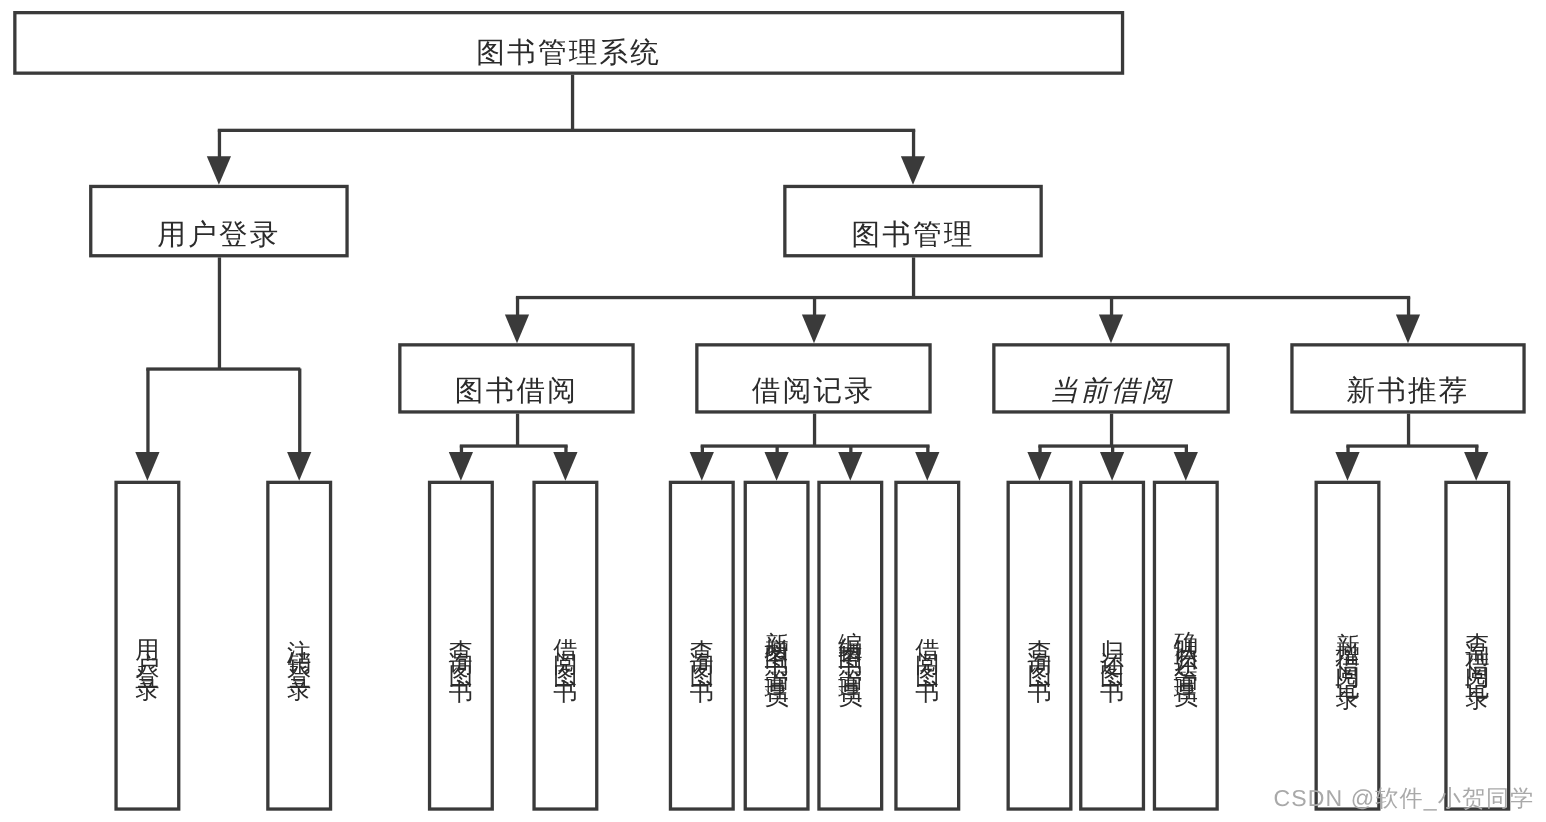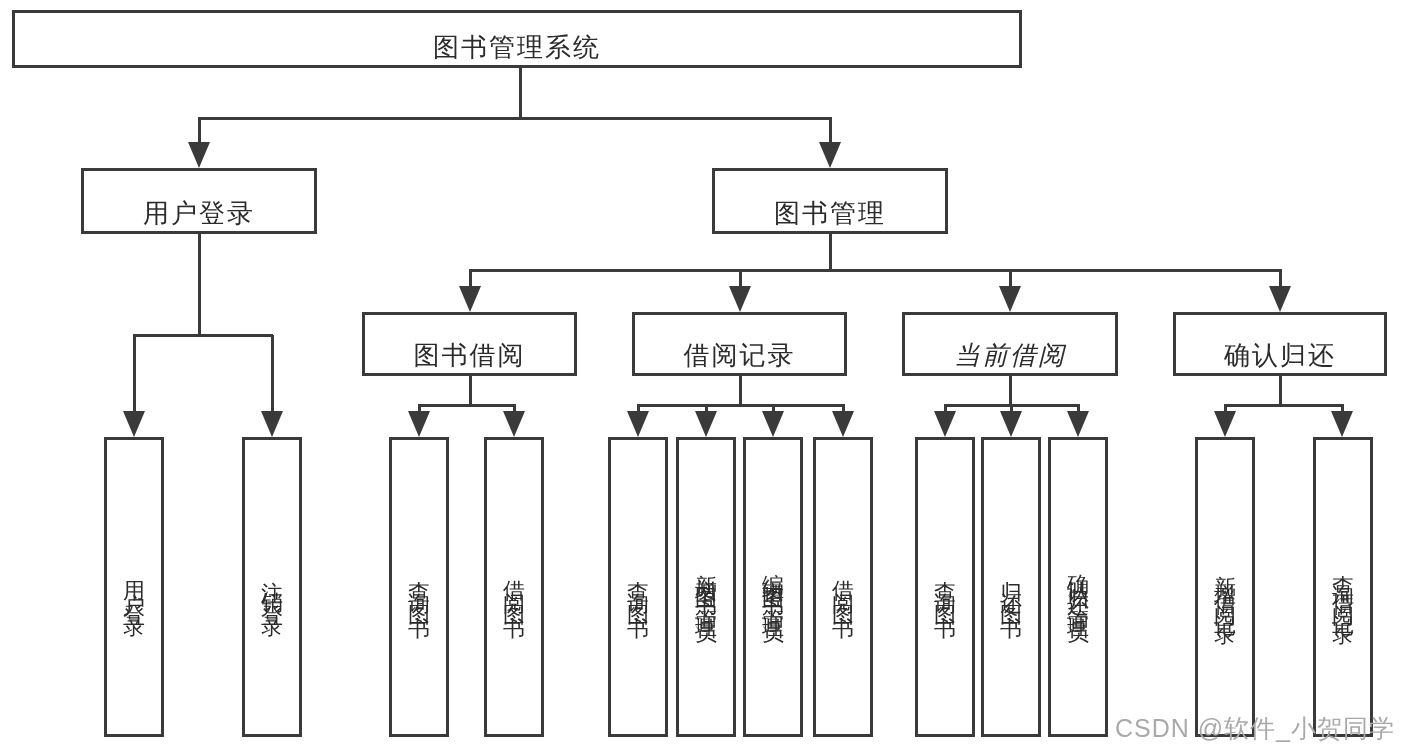--- a/index.html
+++ b/index.html
@@ -47,21 +47,21 @@
     position: absolute;
     width: 0; height: 0;
     border-left: 11px solid transparent;
     border-right: 11px solid transparent;
     border-top: 26px solid var(--line);
   }
   .watermark {
     position: absolute;
     top: 712px;
     right: 10px;
-    font-size: 25px;
+    font-size: 21px;
     letter-spacing: 1px;
     color: var(--watermark);
     white-space: nowrap;
   }
 </style>
 </head>
 <body>
 
 <div class="canvas">
 
@@ -79,21 +79,21 @@
   <div class="box h" style="left:362px; top:312px; width:215px; height:64px;">
     <span>图书借阅</span>
   </div>
   <div class="box h" style="left:632px; top:312px; width:215px; height:64px;">
     <span>借阅记录</span>
   </div>
   <div class="box h" style="left:902px; top:312px; width:216px; height:64px;font-style:italic;">
     <span>当前借阅</span>
   </div>
   <div class="box h" style="left:1173px; top:312px; width:214px; height:64px;">
-    <span>确认归还</span>
+    <span>新书推荐</span>
   </div>
 
   <div class="box v spread" style="left:104px; top:437px; width:60px; height:300px;">
     <span>用户登录</span>
   </div>
   <div class="box v spread" style="left:242px; top:437px; width:60px; height:300px;">
     <span>注销登录</span>
   </div>
 
   <div class="box v spread" style="left:389px; top:437px; width:60px; height:300px;">

